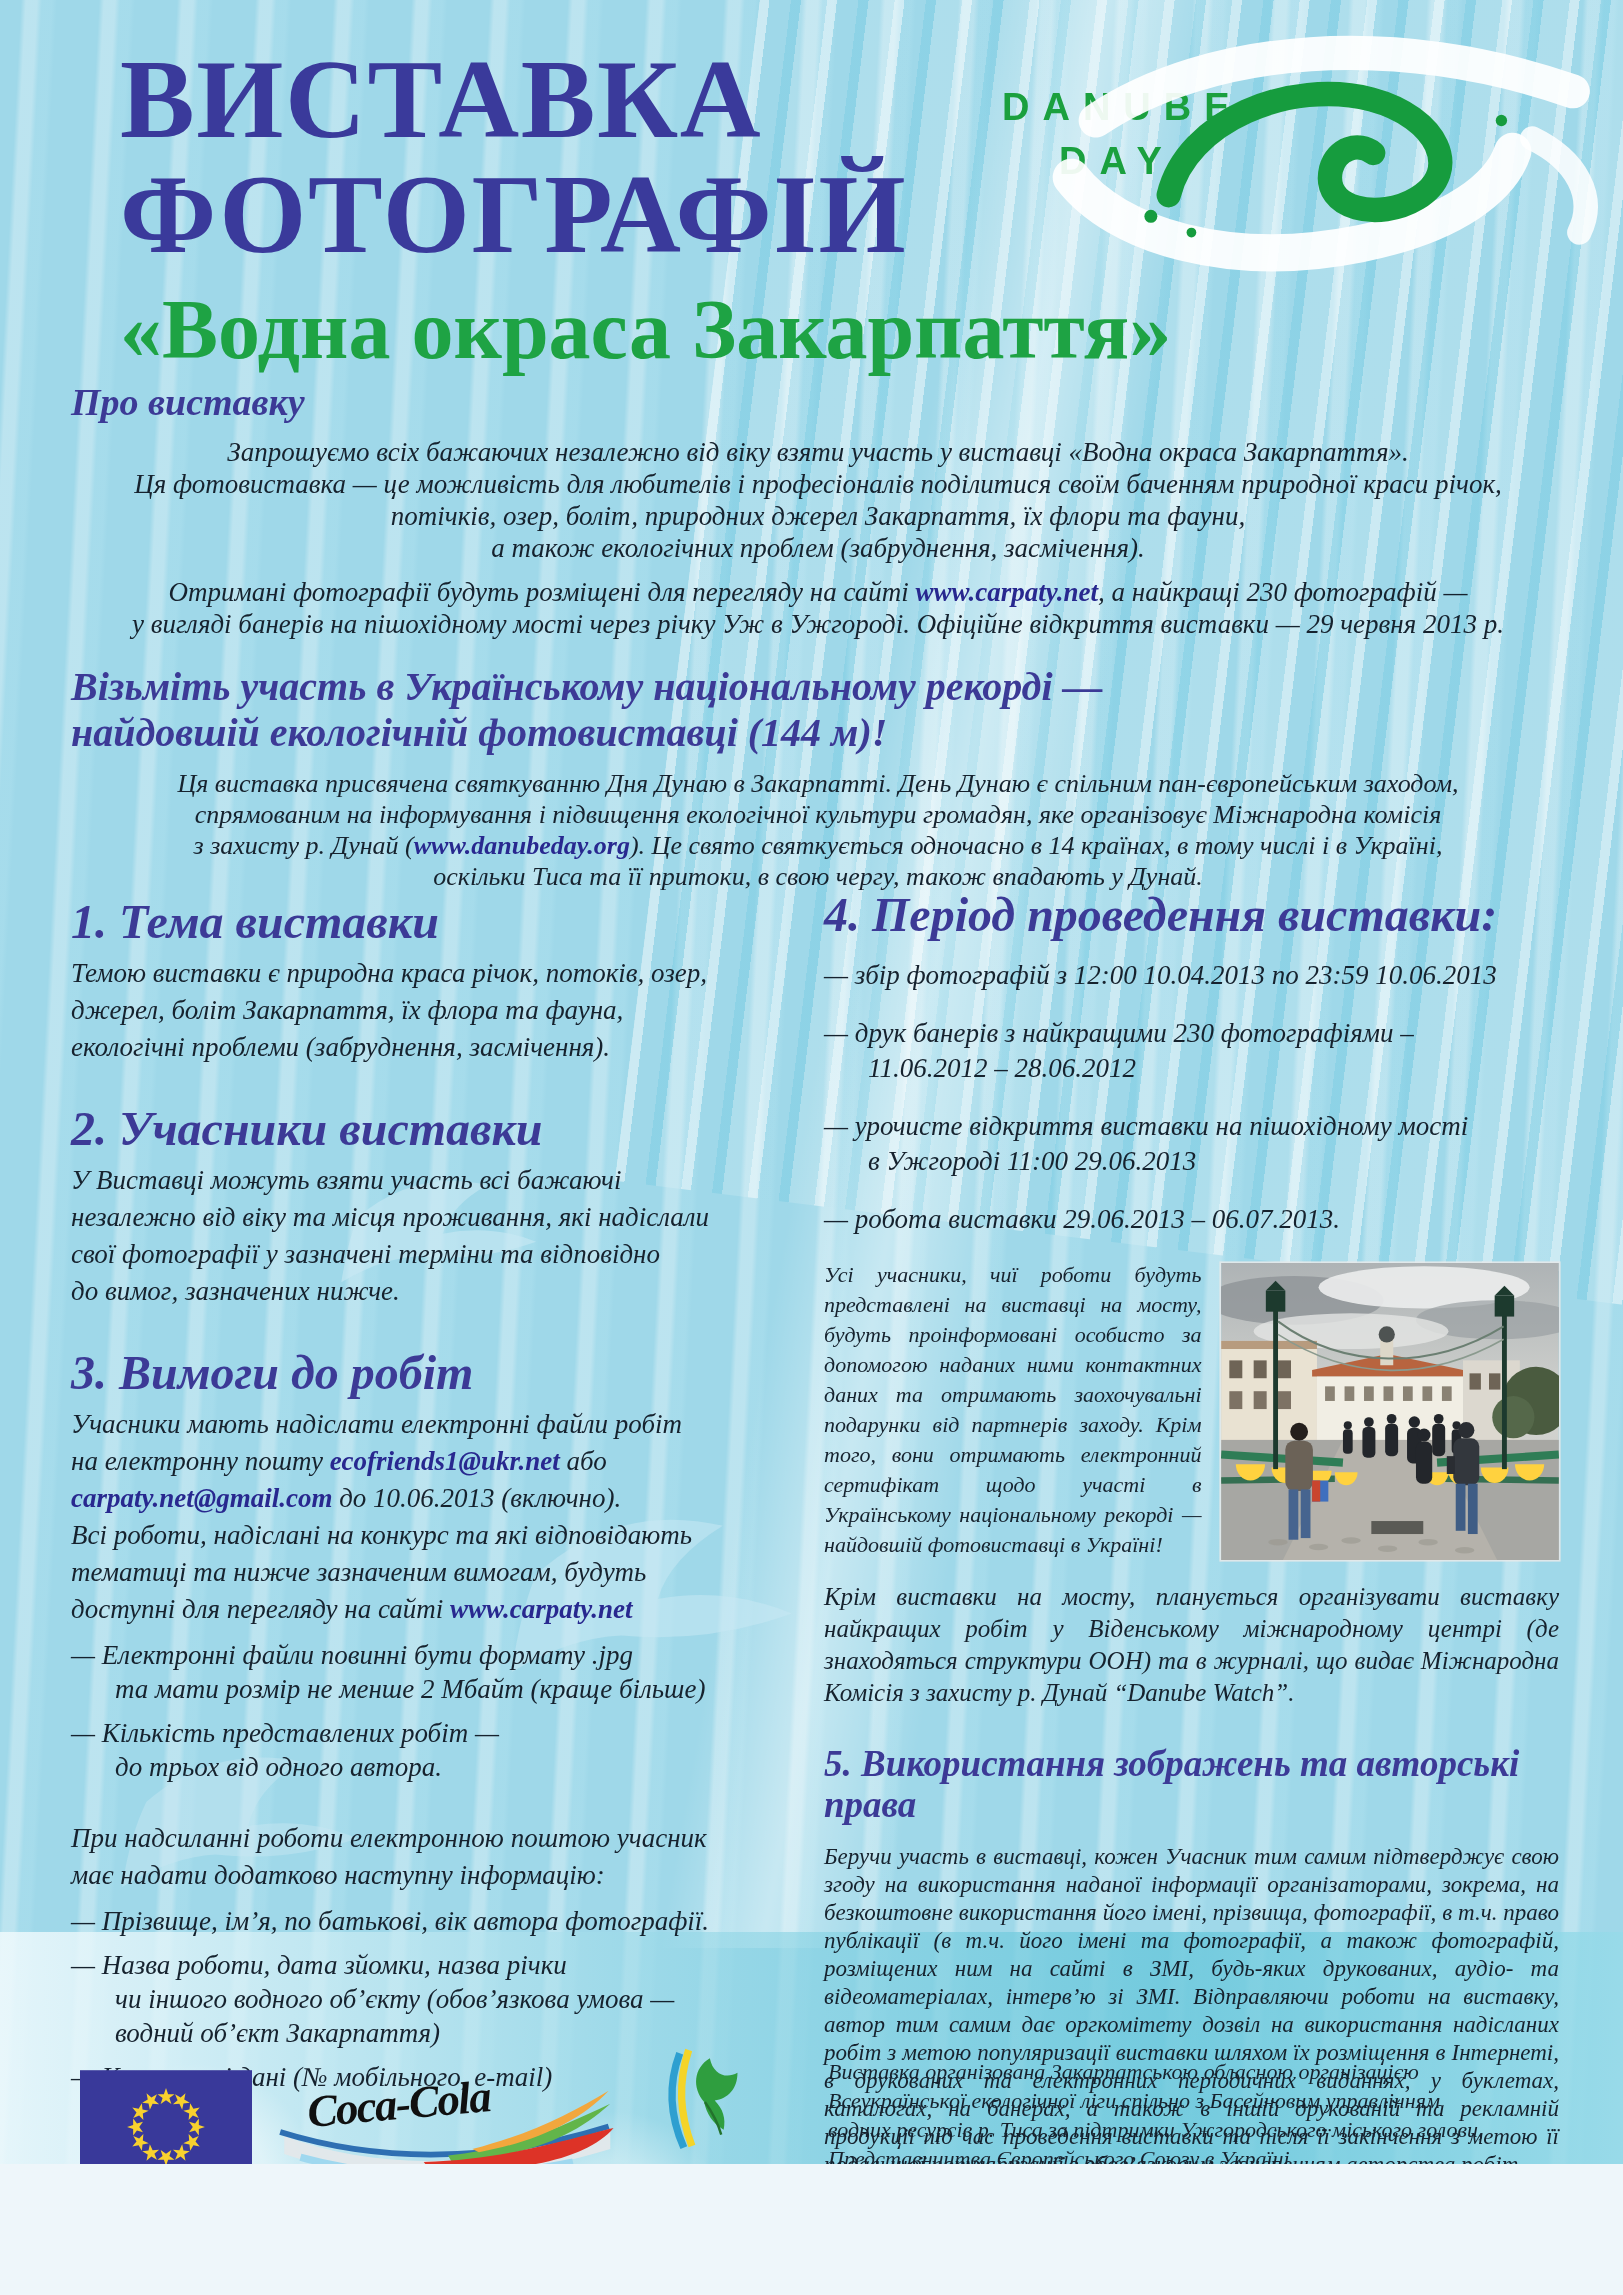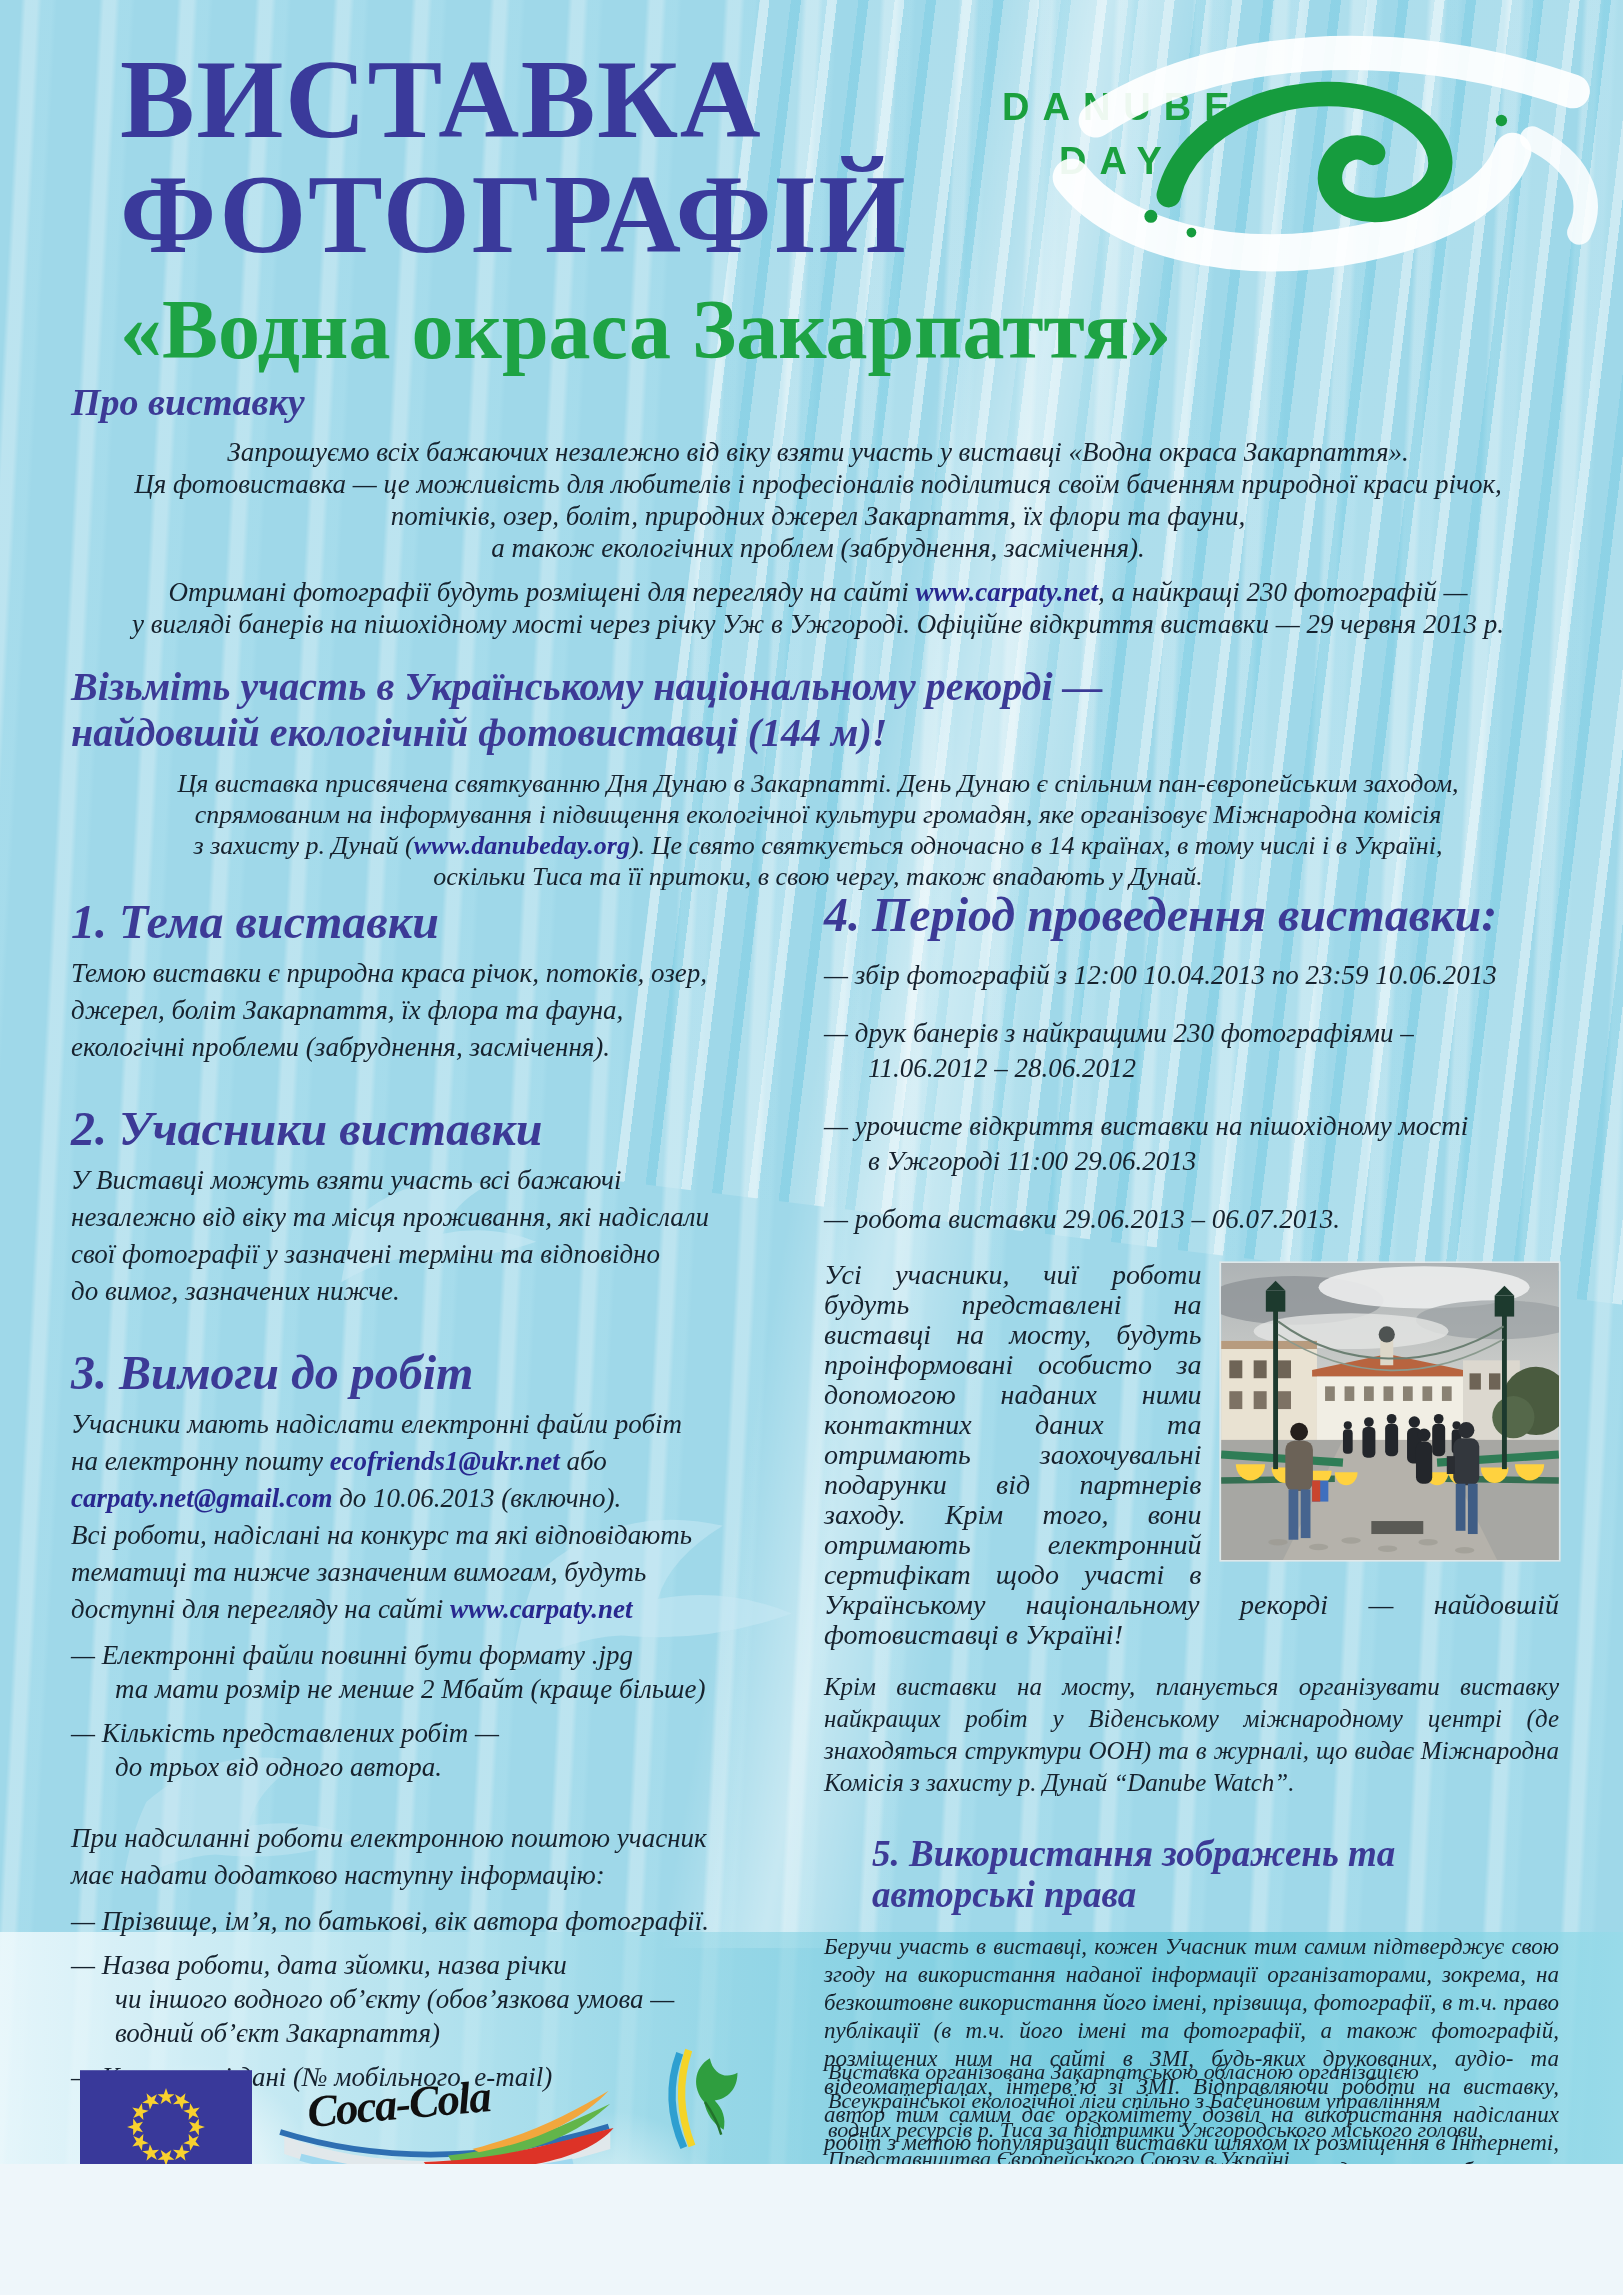--- a/index.html
+++ b/index.html
@@ -53,23 +53,23 @@
   .col .para{font-style:italic;font-size:27px;line-height:37px;white-space:pre-line;}
   .col-left .h-sec{margin-top:42px;}
   .col-left .h-sec:first-child{margin-top:6.5px;}
   .col-left .para{margin-top:13px;}
   .dash{font-style:italic;font-size:27px;line-height:34px;white-space:pre-line;
         padding-left:44px;text-indent:-44px;margin-top:10px;}
   .col-right .dash{margin-top:23px;line-height:35px;}
   .bridge-block{margin-top:23px;}
   .photo{float:right;width:338px;height:297px;margin:3.2px 0 8px 19.5px;
          box-shadow:0 0 0 1.6px rgba(230,233,234,.9);}
-  .wrap-txt{font-style:italic;font-size:28px;line-height:30px;text-align:justify;}
+  .wrap-txt{font-style:italic;font-size:22px;line-height:30px;text-align:justify;}
   .vienna{font-style:italic;font-size:25px;line-height:32px;text-align:justify;margin-top:21px;clear:both;}
-  .col-right .h-sec5{margin-top:34px;font-size:37px;margin-left:48px;}
+  .col-right .h-sec5{margin-top:34px;font-size:37px;}
   .s5p{font-style:italic;font-size:23px;line-height:28px;text-align:justify;margin-top:18px;}
 
   
   .eu-flag{position:absolute;left:80px;top:2070px;}
   .cola{position:absolute;left:276px;top:2055px;width:349px;height:146px;}
   .cola-word{position:absolute;left:31px;top:23px;font-size:45px;font-weight:bold;font-style:italic;
              transform:rotate(-5deg);letter-spacing:-1.6px;color:#101010;}
   .eco{position:absolute;left:623px;top:2045px;width:146px;text-align:center;}
   .eco-label{margin-top:5px;color:#1d4ed8;font-family:"Liberation Sans","DejaVu Sans",sans-serif;
              font-size:14px;line-height:21px;white-space:pre-line;}

